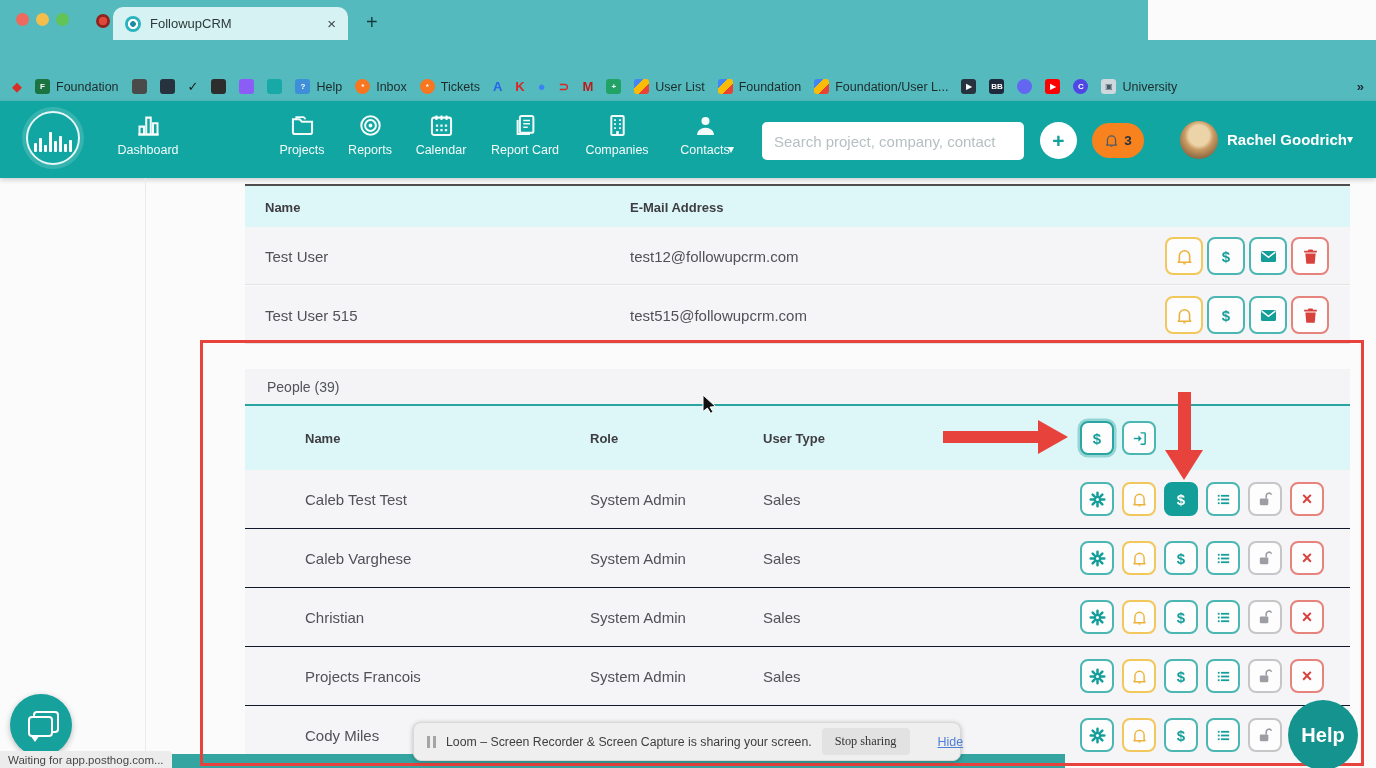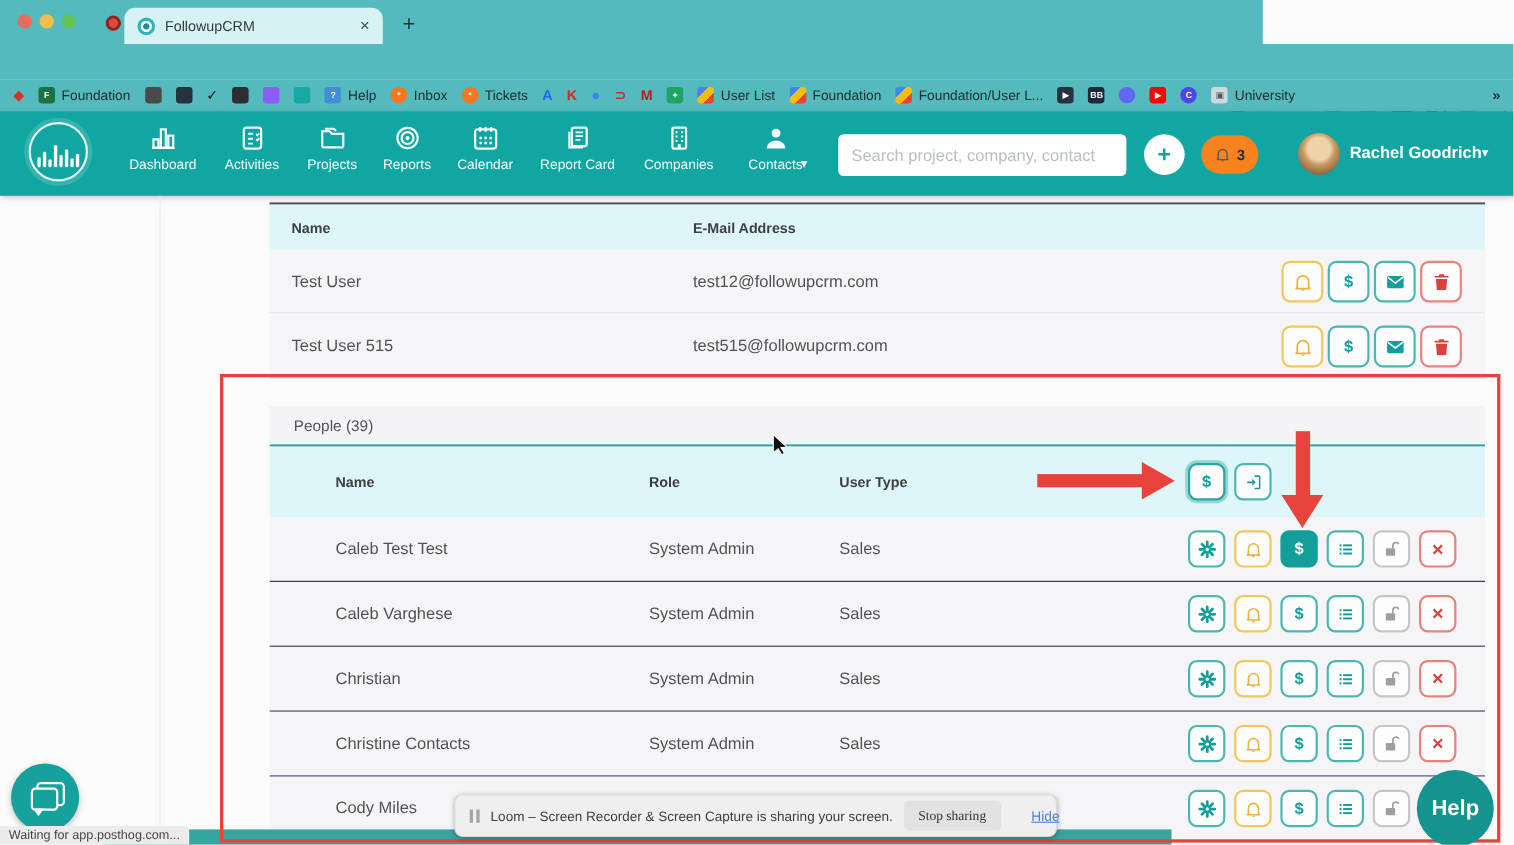--- a/index.html
+++ b/index.html
@@ -382,26 +382,20 @@
       <i style="height:8px"></i>
       <i style="height:12px"></i>
   </div>
 
   <div class="abs nav-item" style="left:106px">
     <svg>
         <use href="#n-dash"></use>
       </svg>
     <span class="nav-label">Dashboard</span>
   </div>
-  <div class="abs nav-item" style="left:187px">
-    <svg>
-        <use href="#n-act"></use>
-      </svg>
-    <span class="nav-label">Activities</span>
-  </div>
   <div class="abs nav-item" style="left:260px">
     <svg>
         <use href="#n-proj"></use>
       </svg>
     <span class="nav-label">Projects</span>
   </div>
   <div class="abs nav-item" style="left:328px">
     <svg>
         <use href="#n-rep"></use>
       </svg>
@@ -614,21 +608,21 @@
             <svg>
               <use href="#i-unlock"></use>
             </svg>
           </button>
           <button class="act b-red">
             <span class="glyph x">×</span>
           </button>
         </div>
     </div>
     <div class="p-row" style="top:278px">
-      <span class="cell" style="left:60px">Christine Contacts</span>
+      <span class="cell" style="left:60px">Projects Francois</span>
       <span class="cell" style="left:345px">System Admin</span>
       <span class="cell" style="left:518px">Sales</span>
       <div class="actions sz34" style="left:835px;top:12px">
           <button class="act b-teal">
             <svg>
               <use href="#i-gear"></use>
             </svg>
           </button>
           <button class="act b-yellow">
             <svg>

